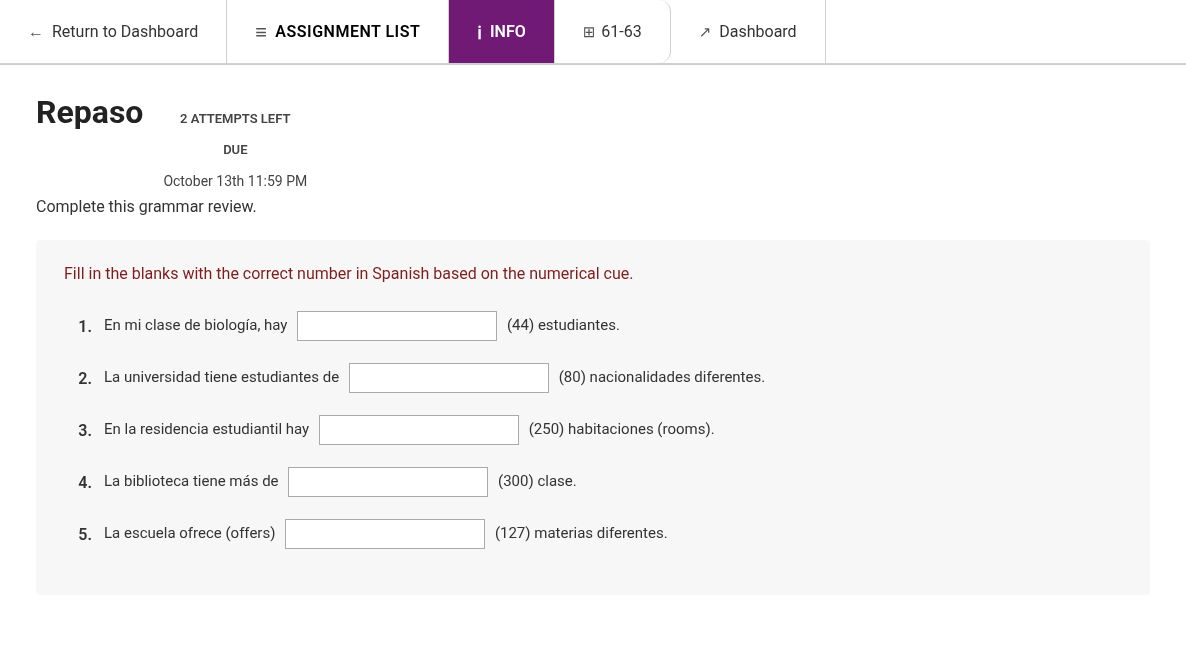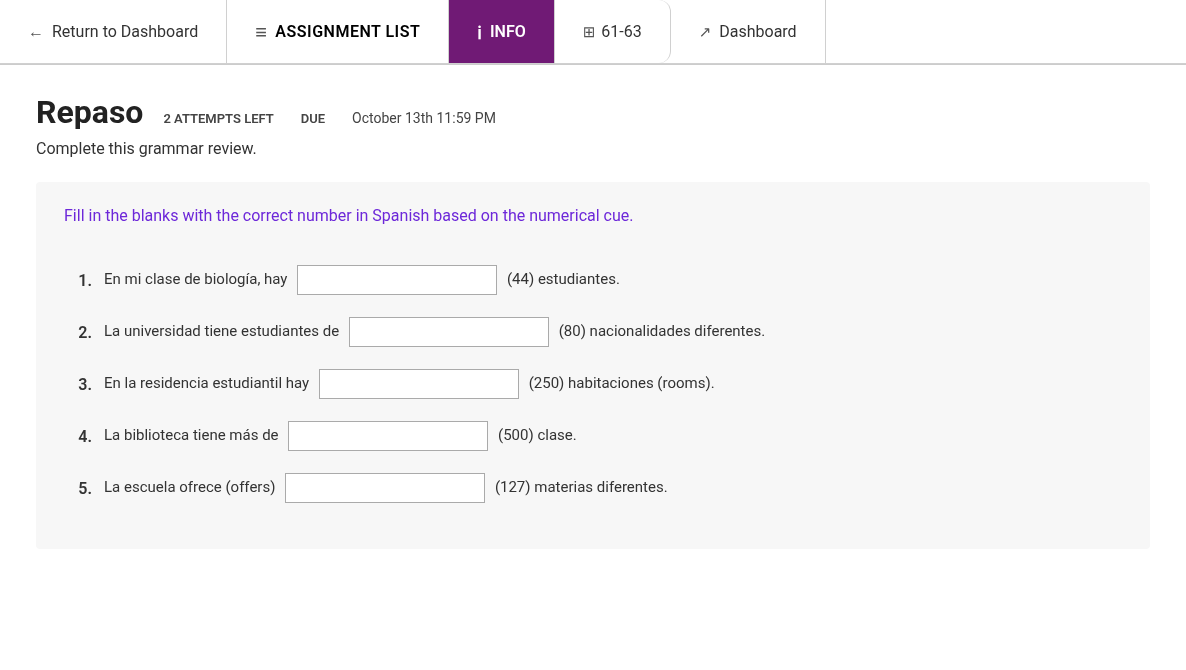--- a/index.html
+++ b/index.html
@@ -98,22 +98,23 @@
     .assignment-title {
       font-size: 32px;
       font-weight: 700;
       color: #222;
     }
 
     .assignment-meta {
       font-size: 14px;
       color: #555;
       display: flex;
-      gap: 27px;
-      align-items: flex-end;
+      gap: 16px;
+      align-items: center;
+      flex-direction: column;
     }
 
     .attempts-label {
       font-weight: 600;
       text-transform: uppercase;
       font-size: 13px;
       color: #444;
     }
 
     .due-label {
@@ -137,22 +138,22 @@
 
     .exercise-container {
       background: #f7f7f7;
       border-radius: 4px;
       padding: 24px 28px;
       margin-bottom: 8px;
     }
 
     .exercise-instruction {
       font-size: 16px;
-      color: #6d28d9;
-      margin-bottom: 40px;
+      color: #7f1d1d;
+      margin-bottom: 28px;
     }
 
     .exercise-item {
       display: flex;
       align-items: center;
       margin-bottom: 22px;
       gap: 12px;
     }
 
     .item-number {
@@ -291,21 +292,21 @@
         <span>(250)</span>
         <span>habitaciones (rooms).</span>
       </span>
     </div>
 
     <div class="exercise-item">
       <span class="item-number">4.</span>
       <span class="item-text">
         <span>La biblioteca tiene más de</span>
         <input type="text" class="answer-input" aria-label="Answer for item 4" style="">
-        <span>(500)</span>
+        <span>(300)</span>
         <span>clase.</span>
       </span>
     </div>
 
     <div class="exercise-item">
       <span class="item-number">5.</span>
       <span class="item-text">
         <span>La escuela ofrece (offers)</span>
         <input type="text" class="answer-input" aria-label="Answer for item 5" style="">
         <span>(127)</span>

